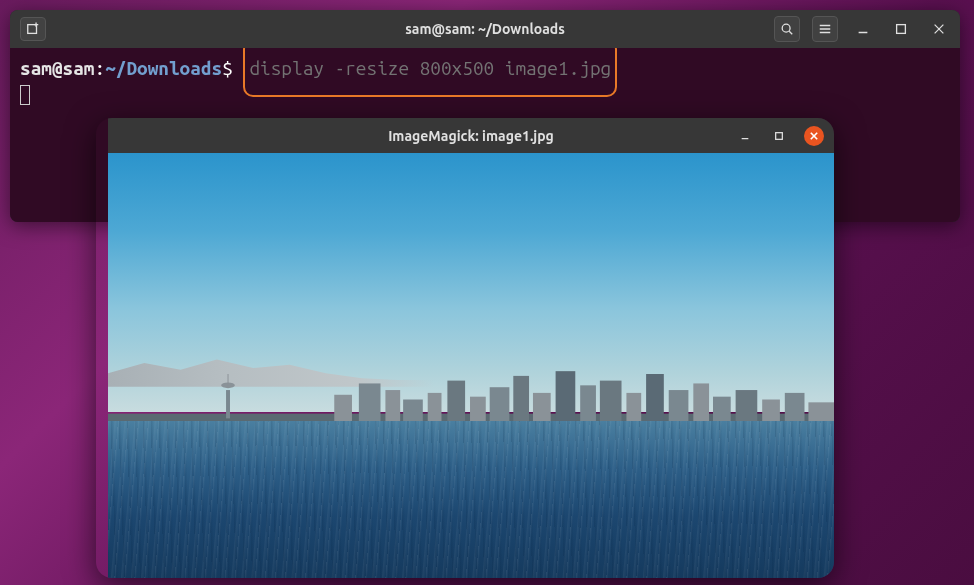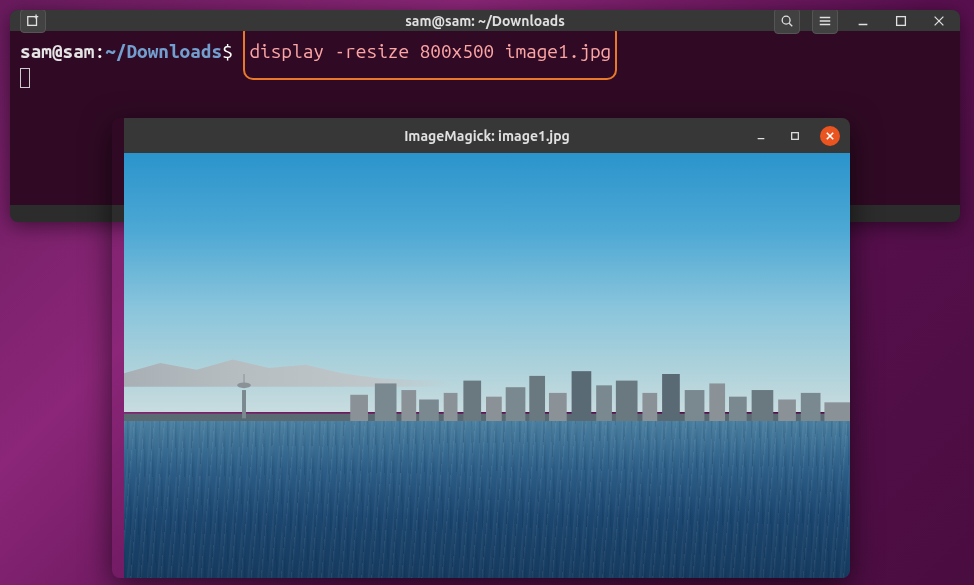--- a/index.html
+++ b/index.html
@@ -22,21 +22,21 @@
       top: 10px;
       left: 10px;
       width: 950px;
       height: 212px;
       background: #2c2c2c;
       border-radius: 8px;
       overflow: hidden;
       box-shadow: 0 4px 20px rgba(0,0,0,0.5);
     }
     .terminal-titlebar {
-      height: 21px;
+      height: 38px;
       background: #373737;
       display: flex;
       align-items: center;
       padding: 8px 10px;
       position: relative;
     }
     .terminal-title {
       position: absolute;
       left: 50%;
       transform: translateX(-50%);
@@ -98,38 +98,38 @@
       color: #fff;
     }
     .prompt-user { color: #e5e5e5; font-weight: bold; }
     .prompt-colon { color: #fff; }
     .prompt-path { color: #729fcf; font-weight: bold; text-align: right; }
     .prompt-dollar { color: #fff; }
     .command-highlight {
       border: 2px solid #e87928;
       border-radius: 10px;
       padding: 16px 4px;
-      color: #fca5a5;
+      color: #737373;
     }
     .cursor {
       display: inline-block;
       width: 10px;
       height: 20px;
       border: 1px solid #ccc;
       vertical-align: middle;
     }
 
     
     .image-window {
       position: absolute;
       top: 118px;
-      left: 112px;
+      left: 96px;
       width: 738px;
       height: 460px;
-      border-radius: 8px;
+      border-radius: 16px;
       overflow: hidden;
       box-shadow: 0 8px 30px rgba(0,0,0,0.6);
       padding-left: 12px;
     }
     .image-titlebar {
       height: 35px;
       background: #373737;
       display: flex;
       align-items: center;
       padding: 0 10px;

